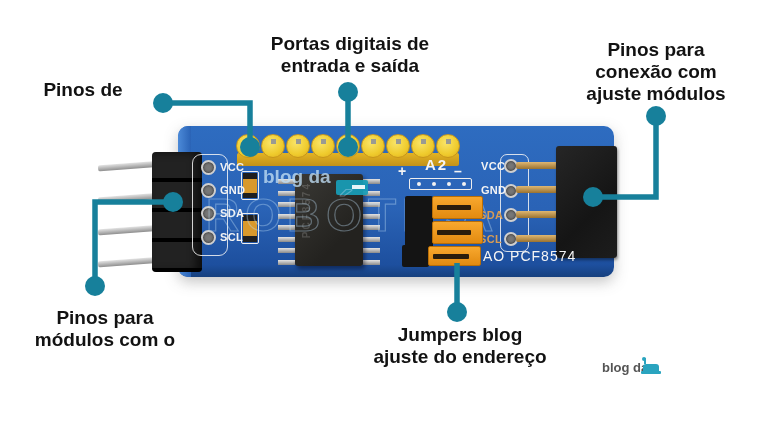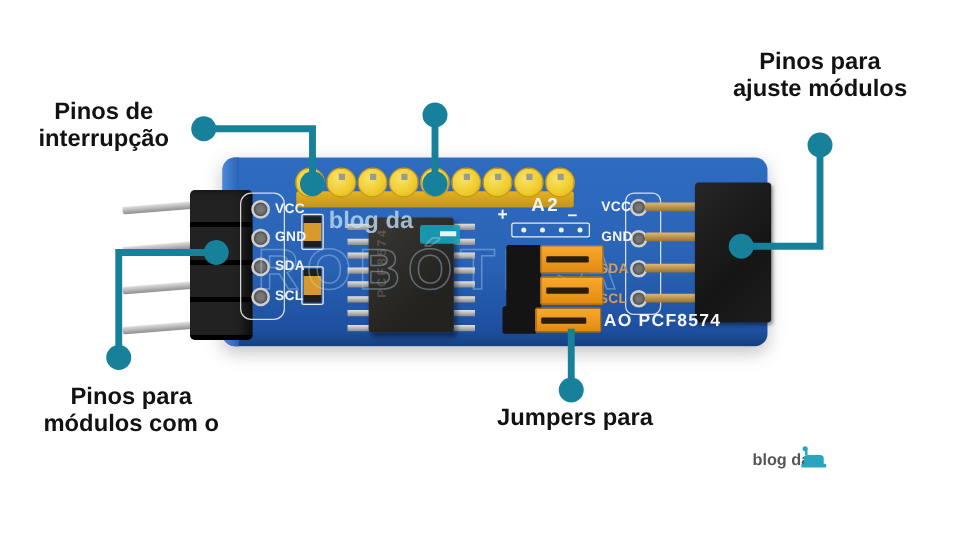--- a/index.html
+++ b/index.html
@@ -70,56 +70,59 @@
   .jumper{position:absolute;border:1px solid #b86e08;border-radius:2px;box-sizing:border-box;z-index:5;
        background:linear-gradient(180deg,#f8a82e,#e28a10);}
   .jumper::after{content:"";position:absolute;left:8%;top:38%;width:70%;height:26%;background:#2a1d0c;border-radius:1px;}
 
   
   .gold-pin{position:absolute;width:44px;height:7px;border-radius:2px;z-index:2;
        background:linear-gradient(180deg,#dfb772,#9a7230);}
   #right-connector{position:absolute;left:378px;top:20px;width:61px;height:112px;border-radius:3px;z-index:5;
        background:linear-gradient(135deg,#262626,#151515 60%,#1d1d1d);box-shadow:1px 2px 3px rgba(0,0,0,.4);}
   #board-silk-text{position:absolute;left:305px;top:122px;color:#f5f5f5;font-size:14px;
-       font-weight:bold;letter-spacing:1px;z-index:6;}
+       font-weight:normal;letter-spacing:1px;z-index:6;}
 
   
   #logo{position:absolute;left:593px;top:356px;width:170px;height:62px;z-index:12;}
   #logo .blogda{position:absolute;left:9px;top:4px;font-size:13px;font-weight:bold;color:#555;}
   #logo .robot{position:absolute;left:48px;top:2px;width:20px;height:16px;}
   #logo .robot .head{position:absolute;left:2px;top:6px;width:16px;height:9px;background:#2aa4bf;
        border-radius:3px 3px 1px 1px;}
   #logo .robot .base{position:absolute;left:0;top:13px;width:20px;height:3px;background:#2aa4bf;border-radius:1px;}
   #logo .robot .ant{position:absolute;left:3px;top:0px;width:2px;height:6px;background:#2aa4bf;}
   #logo .robot .antdot{position:absolute;left:1px;top:-1px;width:4px;height:4px;border-radius:50%;background:#2aa4bf;}
   #logo .robotica{position:absolute;left:2px;top:18px;font-family:"DejaVu Sans Mono",monospace;
        font-weight:bold;font-size:21px;letter-spacing:.5px;color:#3d3d3d;}
   #logo .reg{font-size:9px;vertical-align:7px;}
 </style>
 </head>
 <body>
 
 <div id="canvas">
 
   <div class="callout-label" style="left:245px;top:33px;width:210px;">
+    <div>Portas digitais de</div>
+    <div>entrada e saída</div>
   </div>
   <div class="callout-label" style="left:2px;top:79px;width:162px;">
     <div>Pinos de</div>
-    <div>interrupção</div>
   </div>
   <div class="callout-label" style="left:556px;top:39px;width:200px;">
     <div>Pinos para</div>
+    <div>conexão com</div>
     <div>ajuste módulos</div>
   </div>
   <div class="callout-label" style="left:5px;top:307px;width:200px;">
     <div>Pinos para</div>
     <div>módulos com o</div>
   </div>
   <div class="callout-label" style="left:350px;top:324px;width:220px;">
-    <div>Jumpers para</div>
+    <div>Jumpers blog</div>
+    <div>ajuste do endereço</div>
   </div>
 
   <div class="mcu-pin" style="left:98px;top:163px;"></div>
   <div class="mcu-pin" style="left:98px;top:195px;"></div>
   <div class="mcu-pin" style="left:98px;top:227px;"></div>
   <div class="mcu-pin" style="left:98px;top:259px;"></div>
 
   <div id="board">
     <div class="edge-strip"></div>
 

